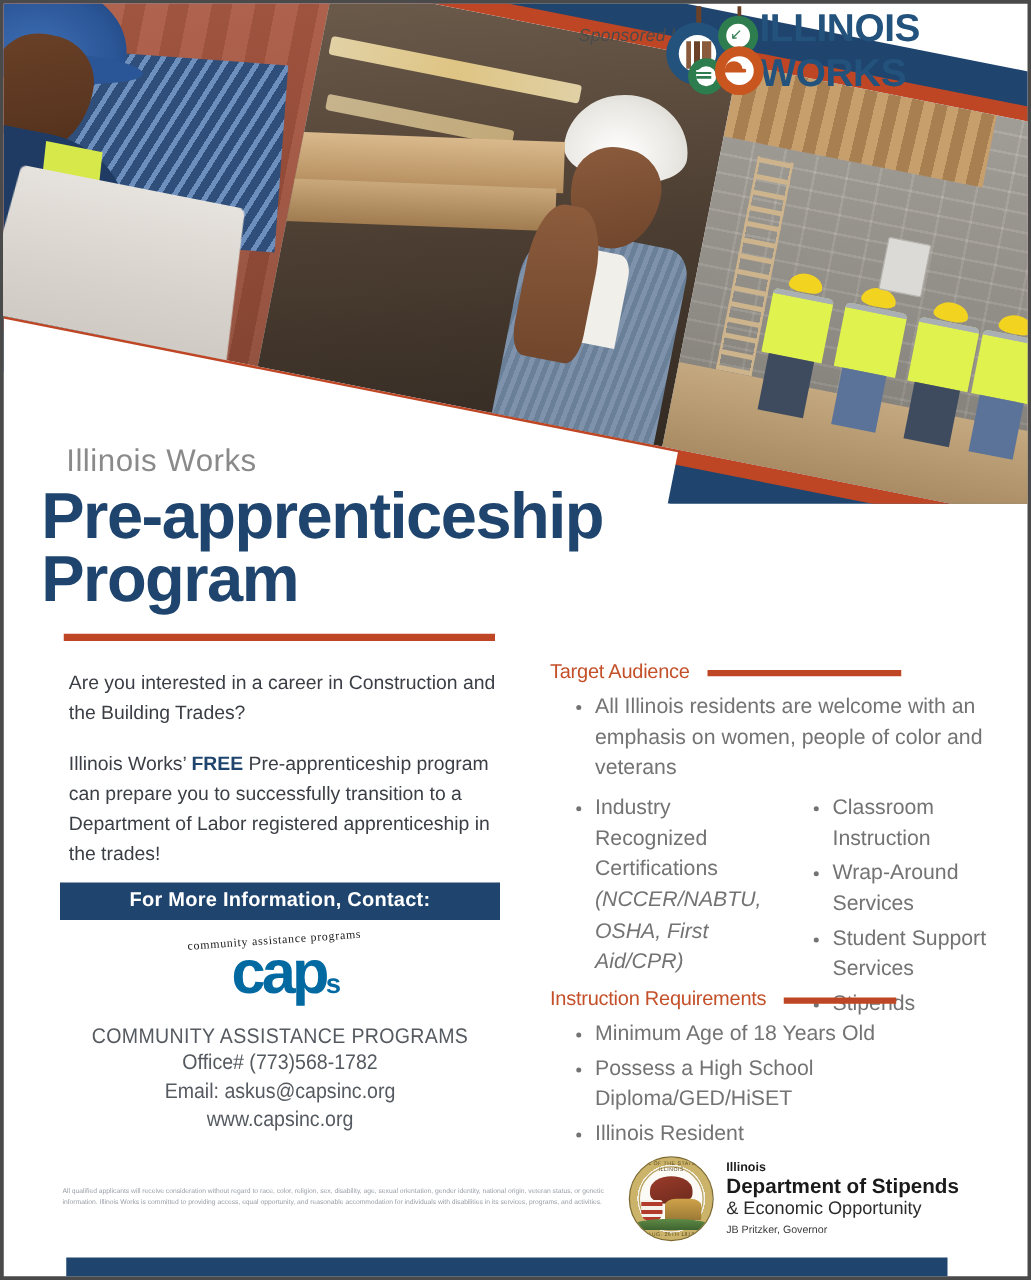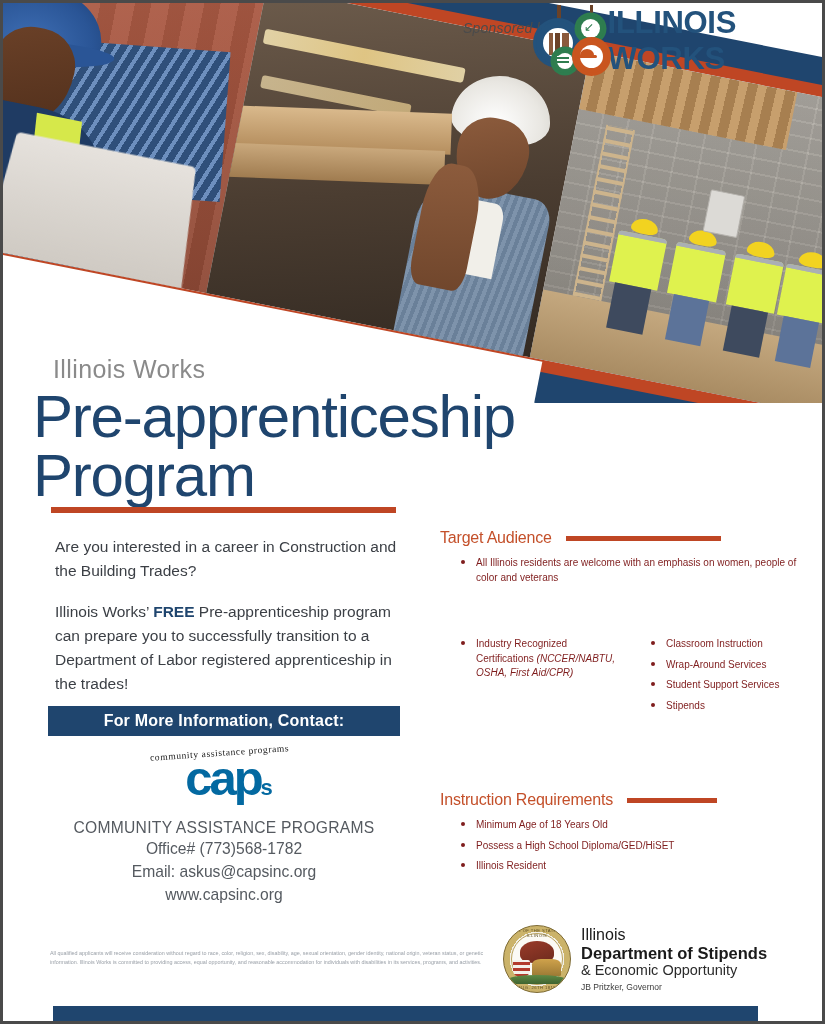--- a/index.html
+++ b/index.html
@@ -157,21 +157,21 @@
     font-family:"Liberation Sans", sans-serif;
   }
 
   
   .eyebrow{
     position:absolute; left:50px; top:352px;
     font-size:25px; color:#8a8a8a; letter-spacing:.4px;
   }
   .title{
     position:absolute; left:30px; top:385px;
-    font-size:60px; line-height:.98; font-weight:normal;
+    font-size:52px; line-height:.98; font-weight:bold;
     color:#1f456e; letter-spacing:-1.2px;
     font-family:"Liberation Sans", sans-serif;
   }
   .title-rule{
     position:absolute; left:48px; top:504px; width:345px; height:6px;
     background:#bf4624;
   }
 
   
   .lead{
@@ -223,21 +223,21 @@
   .sec{ position:absolute; left:437px; width:370px; }
   .sec-head{
     display:flex; align-items:center; gap:14px;
     font-size:16px; color:#c4502a; font-weight:normal;
     letter-spacing:-.2px; white-space:nowrap;
   }
   .sec-rule{ flex:1 1 auto; height:5px; background:#bf4624; max-width:155px; }
   .sec-rule.short{ max-width:90px; }
   ul.bul{ margin:6px 0 0 0; padding-left:36px; }
   ul.bul li{
-    font-size:10px; line-height:1.45; color:#7f1d1d; margin-bottom:3px;
+    font-size:17px; line-height:1.45; color:#737373; margin-bottom:3px;
     font-family:"Liberation Sans Narrow","Liberation Sans",sans-serif;
   }
   ul.bul li::marker{ font-size:13px; }
   .two-col{ display:flex; gap:10px; }
   .two-col .col{ flex:1 1 0; }
   .ital{ font-style:italic; font-family:"Liberation Sans",sans-serif; }
 
   
   .dceo{ position:absolute; left:500px; top:922px; display:flex; align-items:center; gap:10px; }
   .seal{
@@ -250,21 +250,21 @@
     background:linear-gradient(160deg,#9a3b2a,#6d2a1d);border-radius:52% 52% 38% 38%;}
   .seal .shield{position:absolute;left:14%;top:52%;width:26%;height:26%;
     background:repeating-linear-gradient(0deg,#b23a2c 0 3px,#f3f1ea 3px 6px);border-radius:2px 2px 40% 40%;}
   .seal .rock{position:absolute;left:42%;top:50%;width:44%;height:26%;
     background:linear-gradient(180deg,#cfa24b,#9c7a35);border-radius:30% 30% 6% 6%;}
   .seal .grass{position:absolute;left:6%;bottom:12%;width:88%;height:14%;
     background:linear-gradient(180deg,#5f8a45,#3f6430);border-radius:50% 50% 0 0;}
   .seal .top-txt{position:absolute;left:0;top:2px;width:100%;text-align:center;font-size:4.2px;color:#5d4d22;letter-spacing:.4px;}
   .seal .bot-txt{position:absolute;left:0;bottom:2px;width:100%;text-align:center;font-size:4.2px;color:#5d4d22;letter-spacing:.4px;}
   .dceo-txt{ line-height:1.12; color:#1a1a1a; }
-  .dceo-1{ font-size:16px; font-weight:normal; }
+  .dceo-1{ font-size:10px; font-weight:bold; }
   .dceo-2{ font-size:16.5px; font-weight:bold; }
   .dceo-3{ font-size:14.5px; font-weight:normal; color:#2b2b2b; }
   .dceo-4{ font-size:8.5px; color:#3b3b3b; margin-top:4px; }
 
   .footer-bar{
     position:absolute; left:50px; top:1003px; width:705px; height:22px;
     background:#1f456e;
   }
 </style>
 </head>

